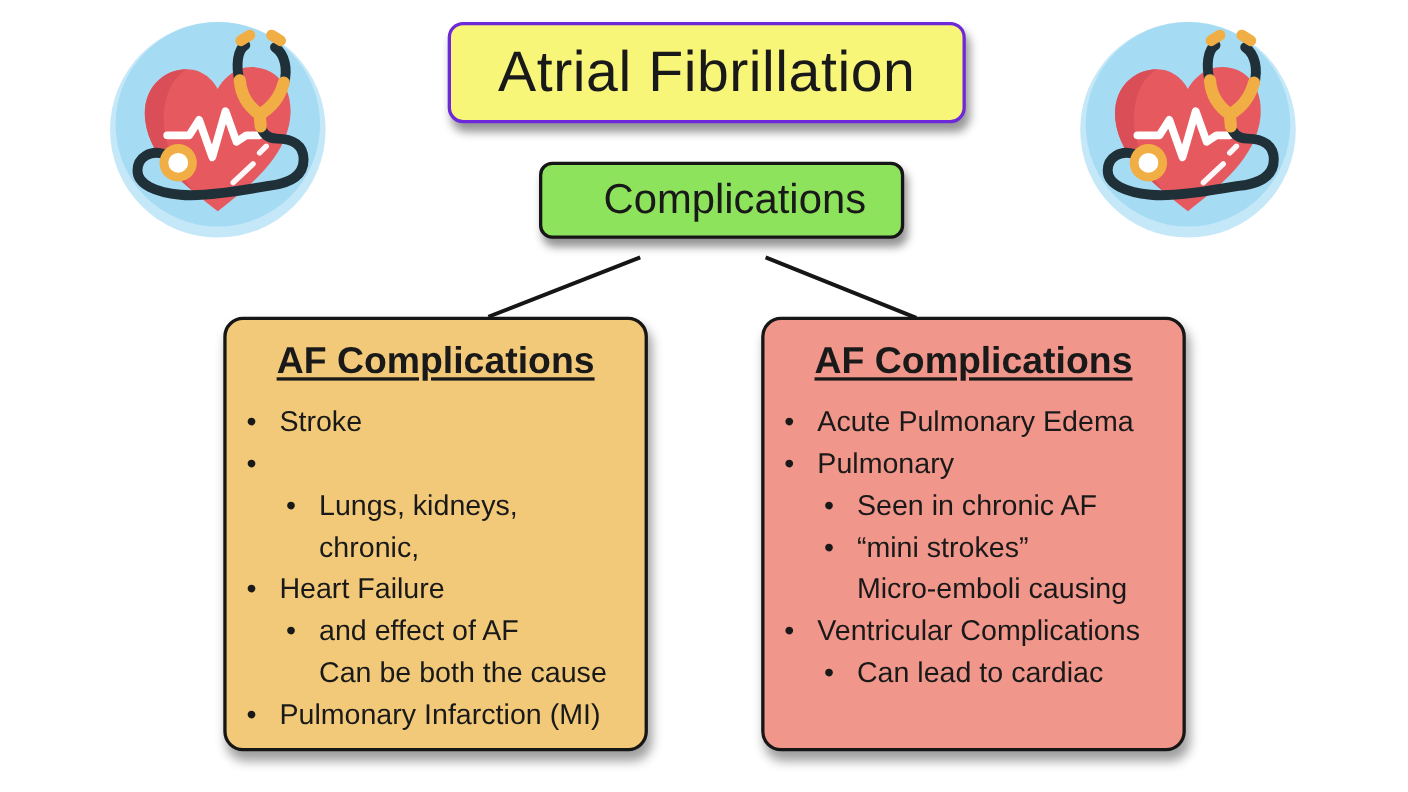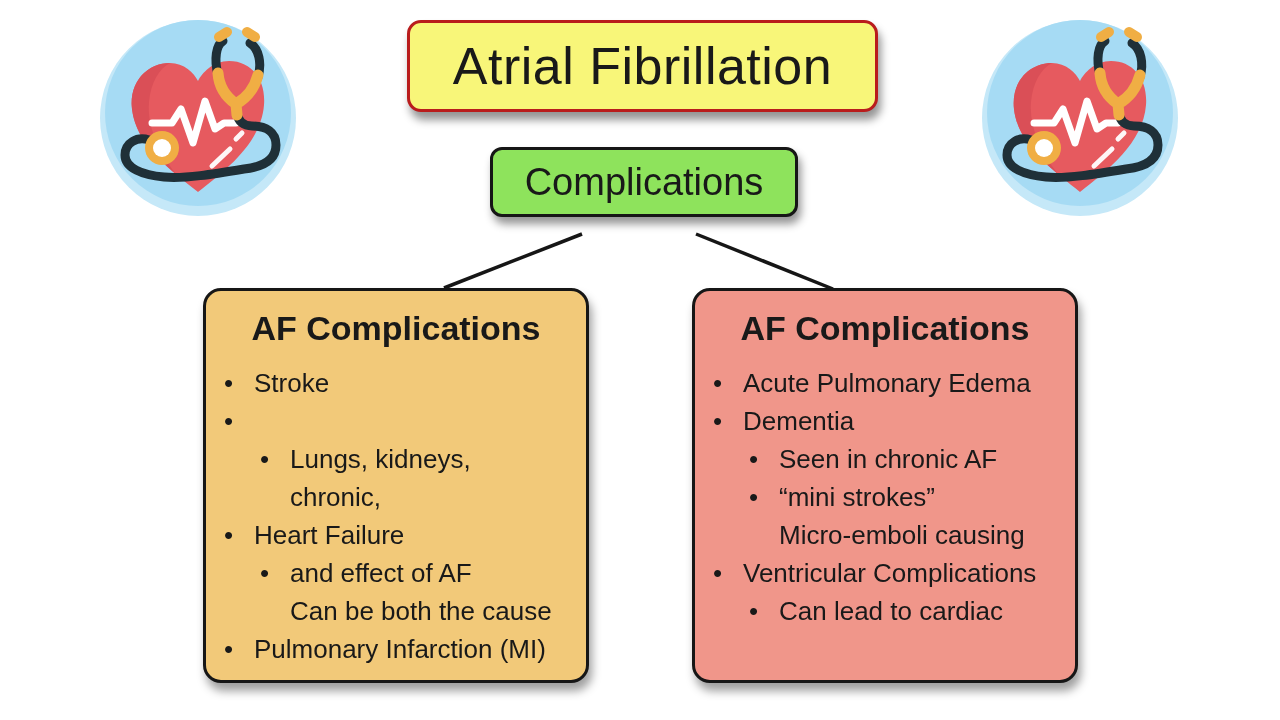--- a/index.html
+++ b/index.html
@@ -3,37 +3,37 @@
 <meta charset="utf-8">
 <style>
   html,body{margin:0;padding:0;background:#888;}
   .canvas{position:relative;width:1280px;height:720px;background:#ffffff;overflow:hidden;
           font-family:"Liberation Sans",sans-serif;color:#191919;}
   .icon{position:absolute;width:204px;height:204px;top:16px;}
   .icon-left{left:96px;}
   .icon-right{left:978px;}
   .icon svg{width:100%;height:100%;display:block;}
   .title-box{position:absolute;left:407px;top:20px;width:465px;height:86px;
-             border:3px solid #b91c1c;border-radius:14px;background:#f8f679;
+             border:3px solid #6d28d9;border-radius:14px;background:#f8f679;
              display:flex;align-items:center;justify-content:center;
              font-size:52px;letter-spacing:.5px;
              box-shadow:3px 8px 9px rgba(0,0,0,.42);}
   .subtitle-box{position:absolute;left:490px;top:147px;width:302px;height:64px;
              border:3px solid #161616;border-radius:12px;background:#8ee35c;
              display:flex;align-items:center;justify-content:center;
              font-size:38px;
-             box-shadow:3px 7px 8px rgba(0,0,0,.42);}
+             box-shadow:3px 7px 8px rgba(0,0,0,.42);padding-left:24px;}
   .connectors{position:absolute;left:0;top:0;width:1280px;height:720px;pointer-events:none;}
   .panel{position:absolute;top:288px;width:386px;height:395px;box-sizing:border-box;
          border:3px solid #161616;border-radius:18px;padding:12px 18px 0 18px;
          box-shadow:3px 8px 10px rgba(0,0,0,.38);}
   .panel-left{left:203px;background:#f2c979;}
   .panel-right{left:692px;background:#f0968a;}
   .panel-heading{font-size:34px;font-weight:700;text-align:center;
-                 text-decoration-thickness:3px;text-underline-offset:4px;
+                 text-decoration:underline;text-decoration-thickness:3px;text-underline-offset:4px;
                  margin:6px 0 16px 0;}
   .bullet-list{font-size:26px;line-height:38px;}
   .row{display:flex;}
   .row .marker{flex:0 0 30px;text-align:left;}
   .row.lvl2{margin-left:36px;}
   .txt .line{display:block;}
 </style>
 </head>
 <body>
 
@@ -133,21 +133,21 @@
     <div class="bullet-list">
         <div class="row lvl1">
           <span class="marker">•</span>
           <span class="txt">
             <span class="line">Acute Pulmonary Edema</span>
           </span>
         </div>
         <div class="row lvl1">
           <span class="marker">•</span>
           <span class="txt">
-            <span class="line">Dementia</span>
+            <span class="line">Pulmonary</span>
           </span>
         </div>
         <div class="row lvl2">
           <span class="marker">•</span>
           <span class="txt">
             <span class="line">Seen in chronic AF</span>
           </span>
         </div>
         <div class="row lvl2">
           <span class="marker">•</span>

